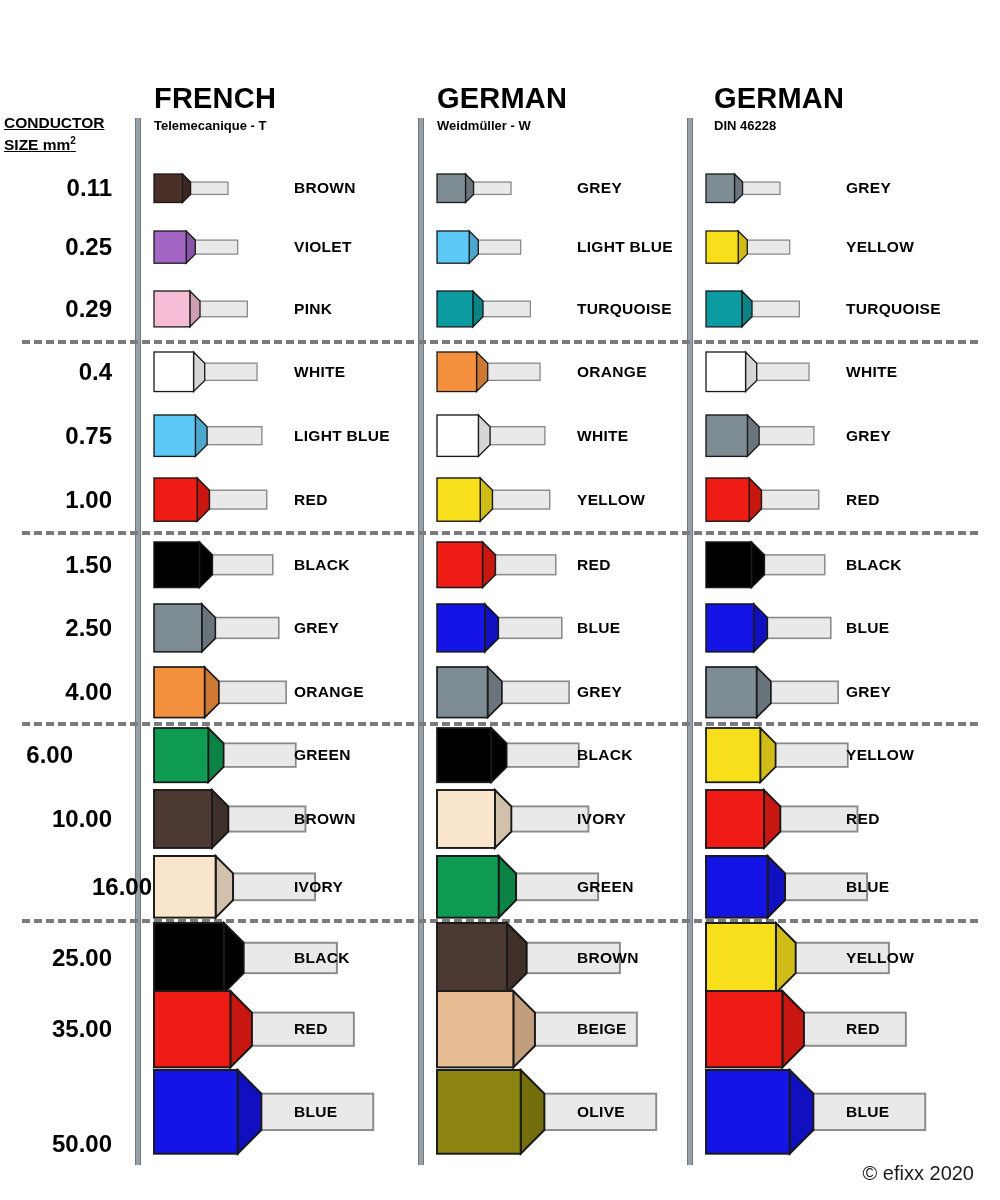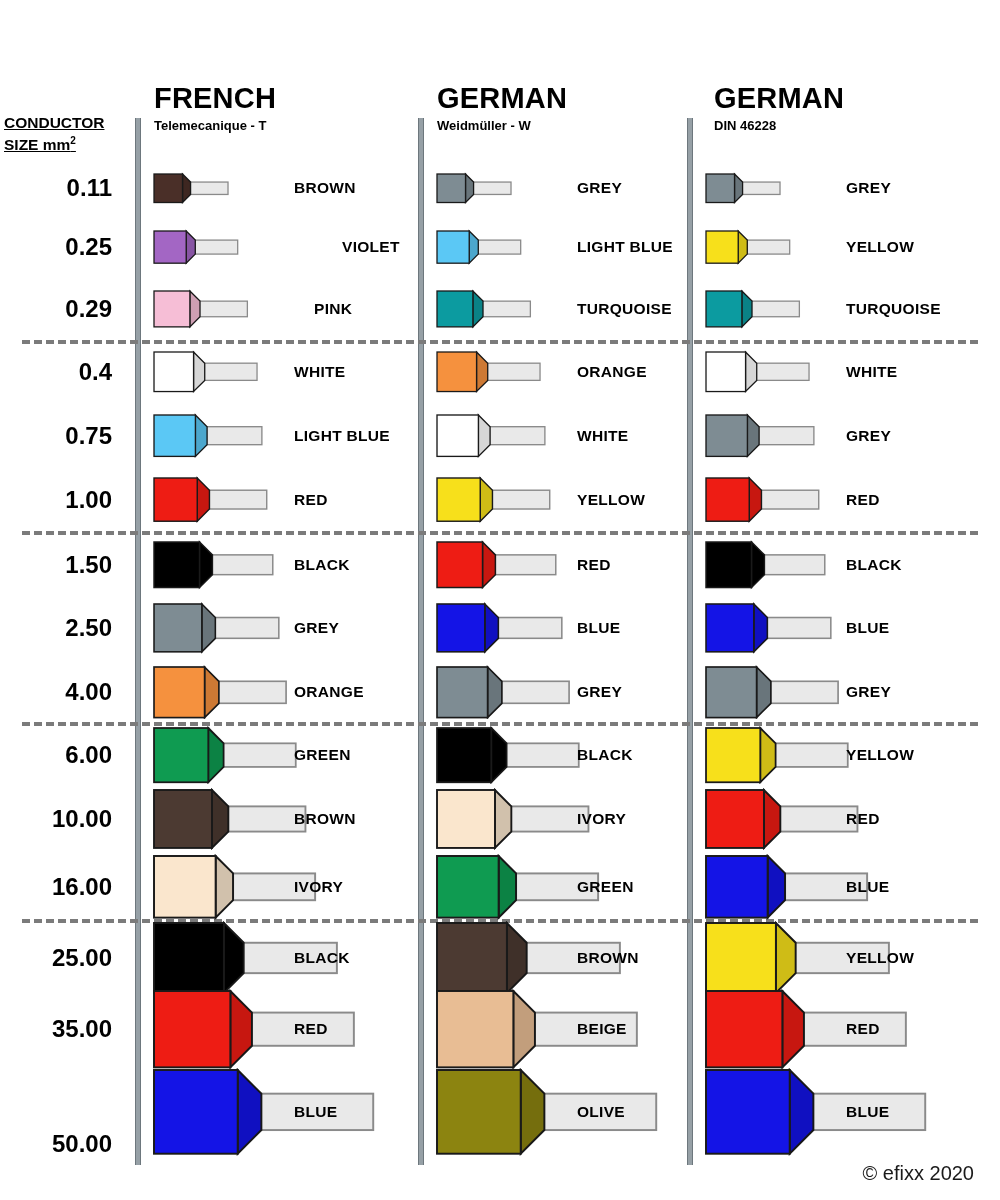--- a/index.html
+++ b/index.html
@@ -125,21 +125,21 @@
         <rect x="2" y="2" width="28.52" height="28.52" fill="#7e8c93" stroke="#1a1a1a" stroke-width="1.3"></rect>
       </svg></div>
     <div class="color-label" style="left: 846px; top: 180px;">GREY</div>
     <div class="size-label" style="right: 888px; top: 235px;">0.25</div>
     <div style="position: absolute; left: 152px; top: 228.9px; line-height: 0;"><svg width="88.69999999999999" height="36.199999999999996" viewBox="0 0 88.69999999999999 36.199999999999996">
         <rect x="42.3" y="11.099999999999998" width="43.4" height="14" fill="#e9e9e9" stroke="#8a8a8a" stroke-width="1.3"></rect>
         <polygon points="34.199999999999996,2 43.3,11.099999999999998 43.3,25.099999999999998 34.199999999999996,34.199999999999996" fill="#a366c4" stroke="#1a1a1a" stroke-width="1.3" stroke-linejoin="miter"></polygon>
         <polygon points="34.199999999999996,2 43.3,11.099999999999998 43.3,25.099999999999998 34.199999999999996,34.199999999999996" fill="rgba(0,0,0,0.16)" stroke="none"></polygon>
         <rect x="2" y="2" width="32.199999999999996" height="32.199999999999996" fill="#a366c4" stroke="#1a1a1a" stroke-width="1.3"></rect>
       </svg></div>
-    <div class="color-label" style="left: 294px; top: 239px; margin-left: 48px;">VIOLET</div>
+    <div class="color-label" style="left: 294px; top: 239px;">VIOLET</div>
     <div style="position: absolute; left: 435px; top: 228.9px; line-height: 0;"><svg width="88.69999999999999" height="36.199999999999996" viewBox="0 0 88.69999999999999 36.199999999999996">
         <rect x="42.3" y="11.099999999999998" width="43.4" height="14" fill="#e9e9e9" stroke="#8a8a8a" stroke-width="1.3"></rect>
         <polygon points="34.199999999999996,2 43.3,11.099999999999998 43.3,25.099999999999998 34.199999999999996,34.199999999999996" fill="#5bc8f5" stroke="#1a1a1a" stroke-width="1.3" stroke-linejoin="miter"></polygon>
         <polygon points="34.199999999999996,2 43.3,11.099999999999998 43.3,25.099999999999998 34.199999999999996,34.199999999999996" fill="rgba(0,0,0,0.16)" stroke="none"></polygon>
         <rect x="2" y="2" width="32.199999999999996" height="32.199999999999996" fill="#5bc8f5" stroke="#1a1a1a" stroke-width="1.3"></rect>
       </svg></div>
     <div class="color-label" style="left: 577px; top: 239px;">LIGHT BLUE</div>
     <div style="position: absolute; left: 704px; top: 228.9px; line-height: 0;"><svg width="88.69999999999999" height="36.199999999999996" viewBox="0 0 88.69999999999999 36.199999999999996">
         <rect x="42.3" y="11.099999999999998" width="43.4" height="14" fill="#e9e9e9" stroke="#8a8a8a" stroke-width="1.3"></rect>
         <polygon points="34.199999999999996,2 43.3,11.099999999999998 43.3,25.099999999999998 34.199999999999996,34.199999999999996" fill="#f7e01b" stroke="#1a1a1a" stroke-width="1.3" stroke-linejoin="miter"></polygon>
@@ -147,21 +147,21 @@
         <rect x="2" y="2" width="32.199999999999996" height="32.199999999999996" fill="#f7e01b" stroke="#1a1a1a" stroke-width="1.3"></rect>
       </svg></div>
     <div class="color-label" style="left: 846px; top: 239px;">YELLOW</div>
     <div class="size-label" style="right: 888px; top: 297px;">0.29</div>
     <div style="position: absolute; left: 152px; top: 289.06px; line-height: 0;"><svg width="98.38000000000001" height="39.88" viewBox="0 0 98.38000000000001 39.88">
         <rect x="47.02" y="12.14" width="48.36" height="15.600000000000001" fill="#e9e9e9" stroke="#8a8a8a" stroke-width="1.3"></rect>
         <polygon points="37.88,2 48.02,12.14 48.02,27.740000000000002 37.88,37.88" fill="#f6bed6" stroke="#1a1a1a" stroke-width="1.3" stroke-linejoin="miter"></polygon>
         <polygon points="37.88,2 48.02,12.14 48.02,27.740000000000002 37.88,37.88" fill="rgba(0,0,0,0.16)" stroke="none"></polygon>
         <rect x="2" y="2" width="35.88" height="35.88" fill="#f6bed6" stroke="#1a1a1a" stroke-width="1.3"></rect>
       </svg></div>
-    <div class="color-label" style="left: 294px; top: 301px; margin-left: 20px;">PINK</div>
+    <div class="color-label" style="left: 294px; top: 301px;">PINK</div>
     <div style="position: absolute; left: 435px; top: 289.06px; line-height: 0;"><svg width="98.38000000000001" height="39.88" viewBox="0 0 98.38000000000001 39.88">
         <rect x="47.02" y="12.14" width="48.36" height="15.600000000000001" fill="#e9e9e9" stroke="#8a8a8a" stroke-width="1.3"></rect>
         <polygon points="37.88,2 48.02,12.14 48.02,27.740000000000002 37.88,37.88" fill="#0c9ba0" stroke="#1a1a1a" stroke-width="1.3" stroke-linejoin="miter"></polygon>
         <polygon points="37.88,2 48.02,12.14 48.02,27.740000000000002 37.88,37.88" fill="rgba(0,0,0,0.16)" stroke="none"></polygon>
         <rect x="2" y="2" width="35.88" height="35.88" fill="#0c9ba0" stroke="#1a1a1a" stroke-width="1.3"></rect>
       </svg></div>
     <div class="color-label" style="left: 577px; top: 301px;">TURQUOISE</div>
     <div style="position: absolute; left: 704px; top: 289.06px; line-height: 0;"><svg width="98.38000000000001" height="39.88" viewBox="0 0 98.38000000000001 39.88">
         <rect x="47.02" y="12.14" width="48.36" height="15.600000000000001" fill="#e9e9e9" stroke="#8a8a8a" stroke-width="1.3"></rect>
         <polygon points="37.88,2 48.02,12.14 48.02,27.740000000000002 37.88,37.88" fill="#0c9ba0" stroke="#1a1a1a" stroke-width="1.3" stroke-linejoin="miter"></polygon>
@@ -294,21 +294,21 @@
         <rect x="2" y="2" width="50.6" height="50.6" fill="#7e8c93" stroke="#1a1a1a" stroke-width="1.6500000000000001"></rect>
       </svg></div>
     <div class="color-label" style="left: 577px; top: 684px;">GREY</div>
     <div style="position: absolute; left: 704px; top: 664.7px; line-height: 0;"><svg width="137.10000000000002" height="54.6" viewBox="0 0 137.10000000000002 54.6">
         <rect x="65.9" y="16.3" width="68.2" height="22" fill="#e9e9e9" stroke="#8a8a8a" stroke-width="1.6500000000000001"></rect>
         <polygon points="52.6,2 66.9,16.3 66.9,38.3 52.6,52.6" fill="#7e8c93" stroke="#1a1a1a" stroke-width="1.6500000000000001" stroke-linejoin="miter"></polygon>
         <polygon points="52.6,2 66.9,16.3 66.9,38.3 52.6,52.6" fill="rgba(0,0,0,0.16)" stroke="none"></polygon>
         <rect x="2" y="2" width="50.6" height="50.6" fill="#7e8c93" stroke="#1a1a1a" stroke-width="1.6500000000000001"></rect>
       </svg></div>
     <div class="color-label" style="left: 846px; top: 684px;">GREY</div>
-    <div class="size-label" style="right: 888px; top: 743px; text-align: right;">6.00</div>
+    <div class="size-label" style="right: 927px; top: 743px; text-align: right;">6.00</div>
     <div style="position: absolute; left: 152px; top: 725.86px; line-height: 0;"><svg width="146.78" height="58.279999999999994" viewBox="0 0 146.78 58.279999999999994">
         <rect x="70.61999999999999" y="17.339999999999996" width="73.16" height="23.599999999999998" fill="#e9e9e9" stroke="#8a8a8a" stroke-width="1.77"></rect>
         <polygon points="56.279999999999994,2 71.61999999999999,17.339999999999996 71.61999999999999,40.94 56.279999999999994,56.279999999999994" fill="#0f9b51" stroke="#1a1a1a" stroke-width="1.77" stroke-linejoin="miter"></polygon>
         <polygon points="56.279999999999994,2 71.61999999999999,17.339999999999996 71.61999999999999,40.94 56.279999999999994,56.279999999999994" fill="rgba(0,0,0,0.16)" stroke="none"></polygon>
         <rect x="2" y="2" width="54.279999999999994" height="54.279999999999994" fill="#0f9b51" stroke="#1a1a1a" stroke-width="1.77"></rect>
       </svg></div>
     <div class="color-label" style="left: 294px; top: 747px;">GREEN</div>
     <div style="position: absolute; left: 435px; top: 725.86px; line-height: 0;"><svg width="146.78" height="58.279999999999994" viewBox="0 0 146.78 58.279999999999994">
         <rect x="70.61999999999999" y="17.339999999999996" width="73.16" height="23.599999999999998" fill="#e9e9e9" stroke="#8a8a8a" stroke-width="1.77"></rect>
         <polygon points="56.279999999999994,2 71.61999999999999,17.339999999999996 71.61999999999999,40.94 56.279999999999994,56.279999999999994" fill="#000000" stroke="#1a1a1a" stroke-width="1.77" stroke-linejoin="miter"></polygon>
@@ -338,21 +338,21 @@
         <rect x="2" y="2" width="57.96" height="57.96" fill="#fae6cd" stroke="#1a1a1a" stroke-width="1.8900000000000001"></rect>
       </svg></div>
     <div class="color-label" style="left: 577px; top: 811px;">IVORY</div>
     <div style="position: absolute; left: 704px; top: 788.02px; line-height: 0;"><svg width="156.46" height="61.96" viewBox="0 0 156.46 61.96">
         <rect x="75.34" y="18.380000000000003" width="78.12" height="25.2" fill="#e9e9e9" stroke="#8a8a8a" stroke-width="1.8900000000000001"></rect>
         <polygon points="59.96,2 76.34,18.380000000000003 76.34,43.58 59.96,59.96" fill="#ee1c14" stroke="#1a1a1a" stroke-width="1.8900000000000001" stroke-linejoin="miter"></polygon>
         <polygon points="59.96,2 76.34,18.380000000000003 76.34,43.58 59.96,59.96" fill="rgba(0,0,0,0.16)" stroke="none"></polygon>
         <rect x="2" y="2" width="57.96" height="57.96" fill="#ee1c14" stroke="#1a1a1a" stroke-width="1.8900000000000001"></rect>
       </svg></div>
     <div class="color-label" style="left: 846px; top: 811px;">RED</div>
-    <div class="size-label" style="right: 888px; top: 875px;">16.00</div>
+    <div class="size-label" style="right: 848px; top: 875px;">16.00</div>
     <div style="position: absolute; left: 152px; top: 854.18px; line-height: 0;"><svg width="166.14000000000001" height="65.64" viewBox="0 0 166.14000000000001 65.64">
         <rect x="80.06" y="19.42" width="83.08" height="26.8" fill="#e9e9e9" stroke="#8a8a8a" stroke-width="1.9500000000000002"></rect>
         <polygon points="63.64,2 81.06,19.42 81.06,46.22 63.64,63.64" fill="#fae6cd" stroke="#1a1a1a" stroke-width="1.9500000000000002" stroke-linejoin="miter"></polygon>
         <polygon points="63.64,2 81.06,19.42 81.06,46.22 63.64,63.64" fill="rgba(0,0,0,0.16)" stroke="none"></polygon>
         <rect x="2" y="2" width="61.64" height="61.64" fill="#fae6cd" stroke="#1a1a1a" stroke-width="1.9500000000000002"></rect>
       </svg></div>
     <div class="color-label" style="left: 294px; top: 879px;">IVORY</div>
     <div style="position: absolute; left: 435px; top: 854.18px; line-height: 0;"><svg width="166.14000000000001" height="65.64" viewBox="0 0 166.14000000000001 65.64">
         <rect x="80.06" y="19.42" width="83.08" height="26.8" fill="#e9e9e9" stroke="#8a8a8a" stroke-width="1.9500000000000002"></rect>
         <polygon points="63.64,2 81.06,19.42 81.06,46.22 63.64,63.64" fill="#0f9b51" stroke="#1a1a1a" stroke-width="1.9500000000000002" stroke-linejoin="miter"></polygon>

